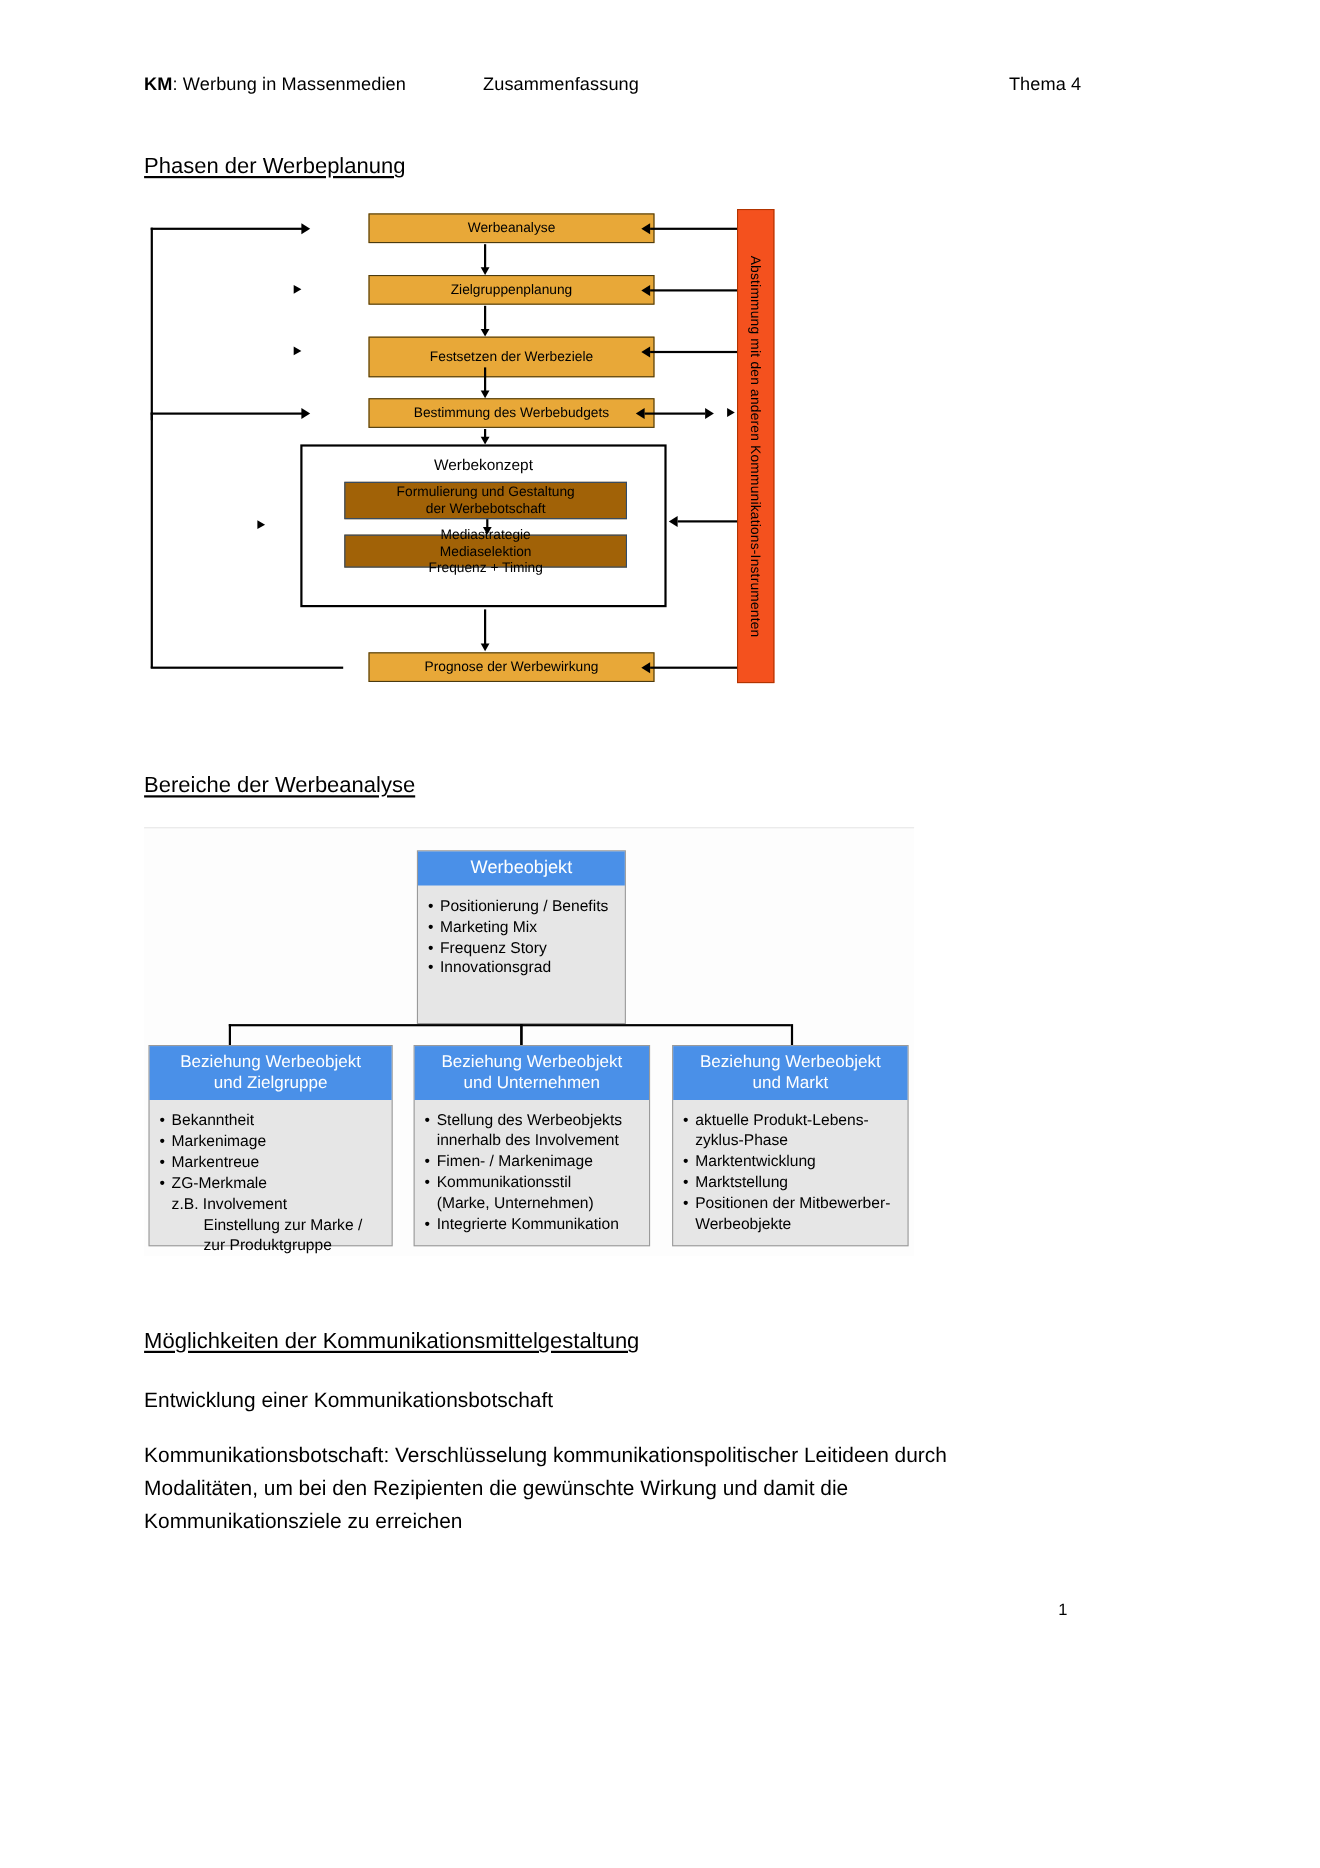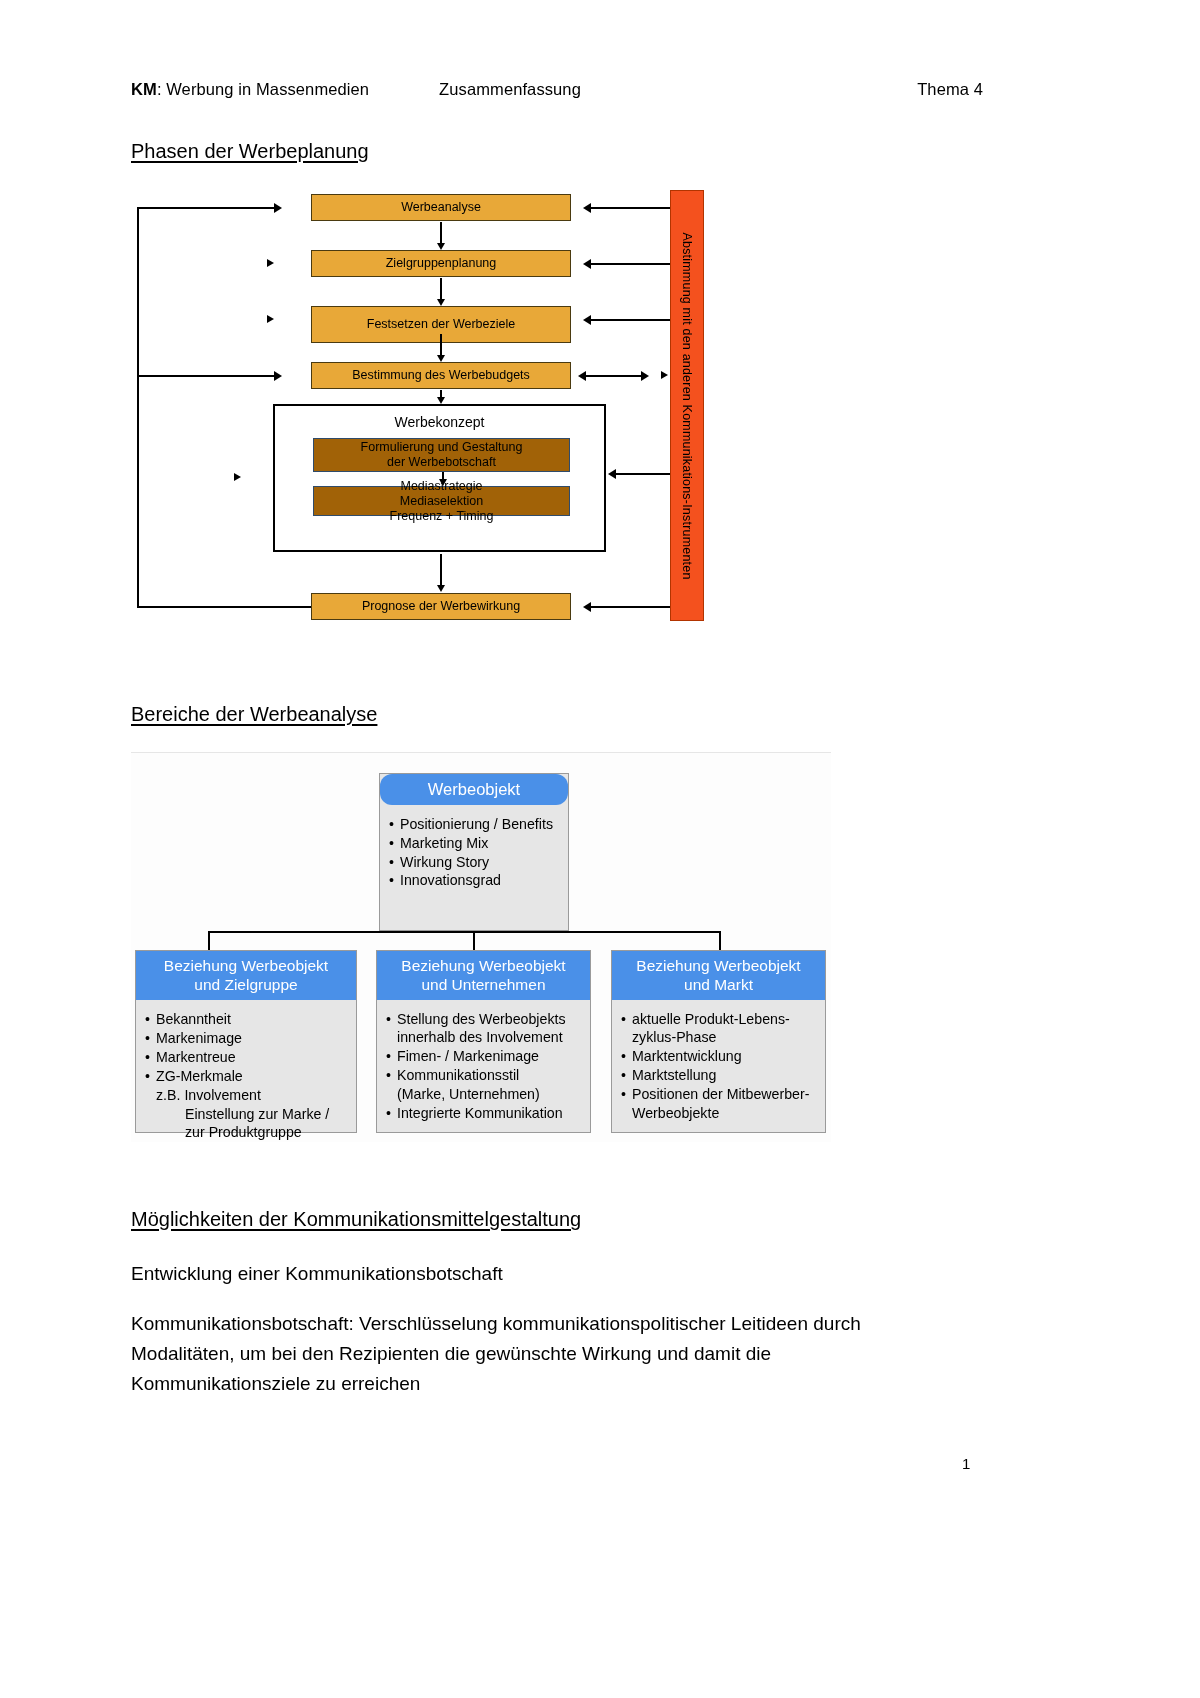--- a/index.html
+++ b/index.html
@@ -28,21 +28,21 @@
     top: 68px;
     width: 852px;
     display: flex;
     justify-content: space-between;
     align-items: baseline;
     font-size: 16.5px;
     letter-spacing: 0.1px;
   }
   .doc-header .hdr-left { flex: 0 0 auto; }
   .doc-header .hdr-mid  { flex: 0 0 auto; margin-left: 70px; margin-right: auto; }
-  .doc-header .hdr-right{ flex: 0 0 auto; margin-top: 12px; }
+  .doc-header .hdr-right{ flex: 0 0 auto; }
   .hdr-left b { font-weight: bold; }
 
   
   .section-heading {
     position: absolute;
     font-size: 20px;
     font-weight: normal;
     text-decoration: underline;
     text-underline-offset: 3px;
     white-space: nowrap;
@@ -80,20 +80,21 @@
     position: absolute;
     background: #E8A838;
     border: 1.5px solid #4a3a10;
     color: #000;
     font-size: 12.5px;
     display: flex;
     align-items: center;
     justify-content: center;
     text-align: center;
     line-height: 1.15;
+    margin-left: 24px;
   }
 
   .fc-blue {
     position: absolute;
     background: #a16207;
     border: 1.5px solid #2f4b6b;
     color: #000;
     font-size: 12.5px;
     display: flex;
     align-items: center;
@@ -258,21 +259,21 @@
     left: 0; top: 0;
   }
   .ou-body li.no-bullet { padding-left: 11px; }
   .ou-body li.no-bullet::before { content: ""; }
   .ou-body li.indent { padding-left: 40px; }
   .ou-body li.indent::before { content: ""; }
 
   #node-werbeobjekt {
     left: 248px; top: 20px; width: 190px; height: 158px;
   }
-  #node-werbeobjekt .ou-head { font-size: 16.5px; border-radius: 12px; }
+  #node-werbeobjekt .ou-head { font-size: 16.5px; }
 
   #node-zielgruppe  { left: 4px;   top: 197px; width: 222px; height: 183px; }
   #node-unternehmen { left: 245px; top: 197px; width: 215px; height: 183px; }
   #node-markt       { left: 480px; top: 197px; width: 215px; height: 183px; }
 
   .ou-head-2 { min-height: 44px; display: flex; align-items: center; justify-content: center; }
 
   
   .oc-line { position: absolute; background: #000; }
   .oc-v { width: 1.5px; }
@@ -346,21 +347,21 @@
   <div class="section-heading" id="heading-bereiche">Bereiche der Werbeanalyse</div>
 
   <div id="diagram-werbeanalyse">
 
     <div class="ou-node" id="node-werbeobjekt">
       <div class="ou-head">Werbeobjekt</div>
       <div class="ou-body">
         <ul>
           <li>Positionierung / Benefits</li>
           <li>Marketing Mix</li>
-          <li>Wirkung Story</li>
+          <li>Frequenz Story</li>
           <li>Innovationsgrad</li>
         </ul>
       </div>
     </div>
 
     <div class="oc-line oc-v" style="left:342px; top:178px; height:22px;"></div>
     <div class="oc-line oc-h" style="left:77px; top:178px; width:511px;"></div>
     <div class="oc-line oc-v" style="left:77px; top:178px; height:21px;"></div>
     <div class="oc-line oc-v" style="left:342px; top:178px; height:21px;"></div>
     <div class="oc-line oc-v" style="left:588px; top:178px; height:21px;"></div>

